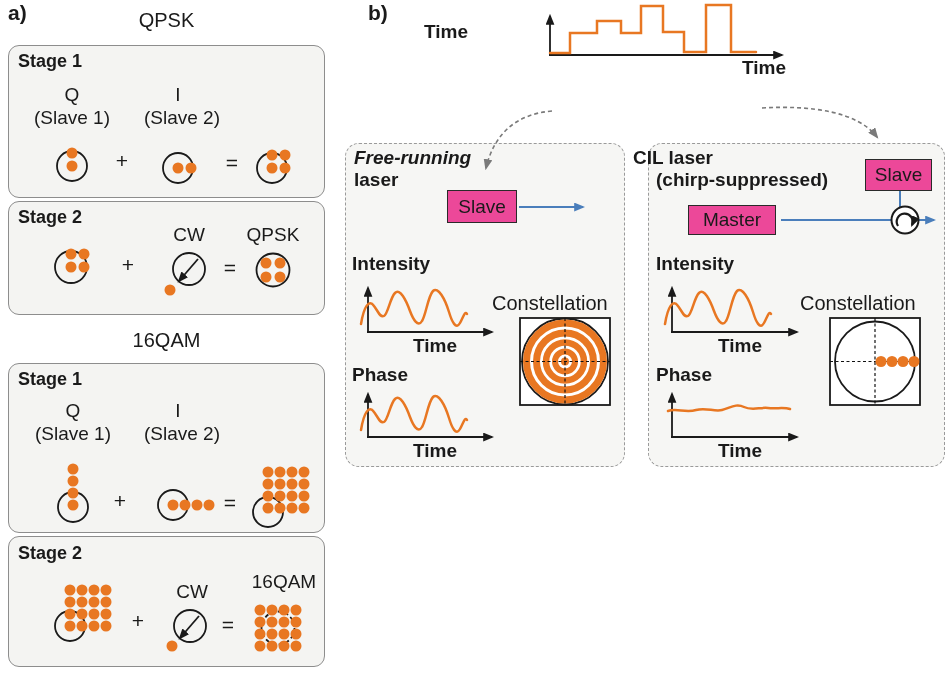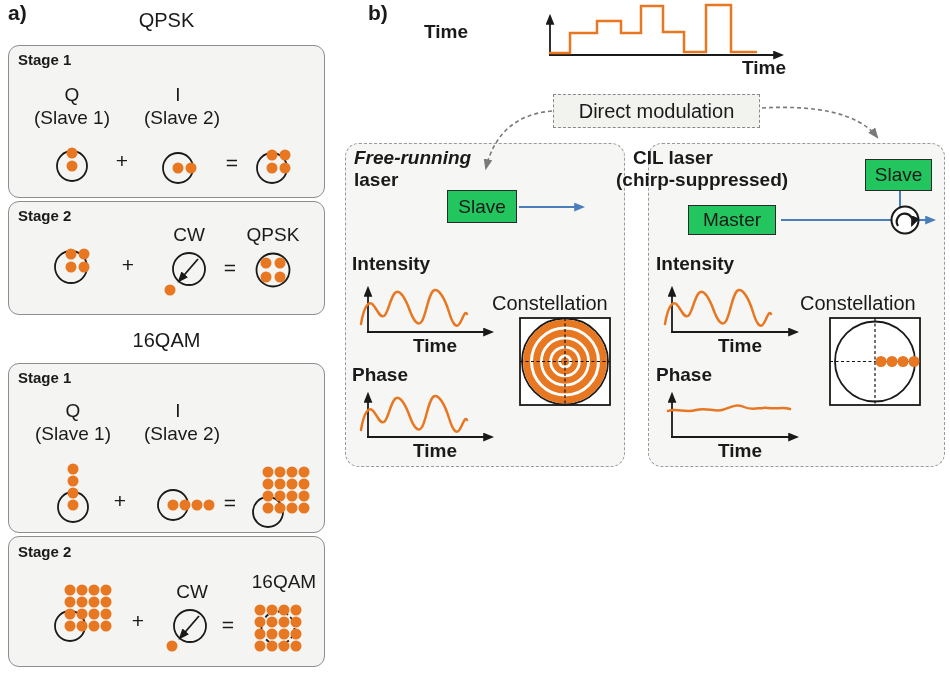--- a/index.html
+++ b/index.html
@@ -6,22 +6,22 @@
   #fig{position:relative;width:950px;height:676px;background:#ffffff;overflow:hidden;
        font-family:"Liberation Sans",sans-serif;color:#1a1a1a;}
   .panelA{position:absolute;background:#f4f4f2;border:1.5px solid #8d8d8d;border-radius:11px;box-sizing:border-box;}
   .panelB{position:absolute;background:#f6f6f4;border:1.6px dashed #9a9a9a;border-radius:14px;box-sizing:border-box;}
   svg#vec{position:absolute;left:0;top:0;z-index:1;}
   .lbl{position:absolute;z-index:2;font-size:19px;line-height:1;white-space:nowrap;}
   .b{font-weight:bold;}
   .ctr{transform:translateX(-50%);text-align:center;}
   .ttl{font-size:20px;width:317px;text-align:center;}
   .math{font-size:21px;}
-  .stg{font-size:15px;font-weight:bold;}
-  .wbox{position:absolute;z-index:2;background:#22c55e;border:1.8px solid #2a2a2a;box-sizing:border-box;
+  .stg{font-size:18px;font-weight:bold;}
+  .wbox{position:absolute;z-index:2;background:#ec4899;border:1.8px solid #2a2a2a;box-sizing:border-box;
         display:flex;align-items:center;justify-content:center;font-size:19px;}
   .dmbox{position:absolute;z-index:2;background:#f2f2ef;border:1.5px dashed #8a8a8a;box-sizing:border-box;
         display:flex;align-items:center;justify-content:center;font-size:20px;}
   .dots{fill:#E87722;}
   .oln{stroke:#1a1a1a;stroke-width:1.8;fill:none;}
   .wave{stroke:#E87722;stroke-width:2.5;fill:none;stroke-linecap:round;}
   .bluel{stroke:#4a7ebb;stroke-width:2;fill:none;}
   .dash{stroke:#7a7a7a;stroke-width:1.6;fill:none;stroke-dasharray:4,3;}
   .xhair{stroke:#111;stroke-width:1.2;fill:none;stroke-dasharray:3,2.5;}
 </style>
@@ -272,37 +272,34 @@
   <div class="lbl stg" style="left:18px;top:544px;">Stage 2</div>
   <div class="lbl ctr math" style="left:138px;top:610px;">+</div>
   <div class="lbl ctr" style="left:192px;top:582px;">CW</div>
   <div class="lbl ctr math" style="left:228px;top:614px;">=</div>
   <div class="lbl ctr" style="left:284px;top:572px;">16QAM</div>
 
   <div class="lbl b math" style="left:368px;top:2px;">b)</div>
   <div class="lbl b" style="left:424px;top:22px;">Time</div>
   <div class="lbl b ctr" style="left:764px;top:58px;">Time</div>
 
-  <div class="dmbox" style="left:553px;top:94px;width:207px;height:34px;">
-    <span>Direct modulation</span>
-  </div>
 
   <div class="lbl b" style="left:354px;top:148px;font-style:italic;">Free-running</div>
   <div class="lbl b" style="left:354px;top:170px;">laser</div>
   <div class="wbox" style="left:447px;top:190px;width:70px;height:33px;">
     <span>Slave</span>
   </div>
   <div class="lbl b" style="left:352px;top:254px;">Intensity</div>
   <div class="lbl b ctr" style="left:435px;top:336px;">Time</div>
   <div class="lbl s20" style="left:492px;top:293px;font-size:20px;">Constellation</div>
   <div class="lbl b" style="left:352px;top:365px;">Phase</div>
   <div class="lbl b ctr" style="left:435px;top:441px;">Time</div>
 
   <div class="lbl b" style="left:633px;top:148px;">CIL laser</div>
-  <div class="lbl b" style="left:616px;top:170px;">(chirp-suppressed)</div>
+  <div class="lbl b" style="left:656px;top:170px;">(chirp-suppressed)</div>
   <div class="wbox" style="left:865px;top:159px;width:67px;height:32px;">
     <span>Slave</span>
   </div>
   <div class="wbox" style="left:688px;top:205px;width:88px;height:30px;">
     <span>Master</span>
   </div>
   <div class="lbl b" style="left:656px;top:254px;">Intensity</div>
   <div class="lbl b ctr" style="left:740px;top:336px;">Time</div>
   <div class="lbl" style="left:800px;top:293px;font-size:20px;">Constellation</div>
   <div class="lbl b" style="left:656px;top:365px;">Phase</div>

